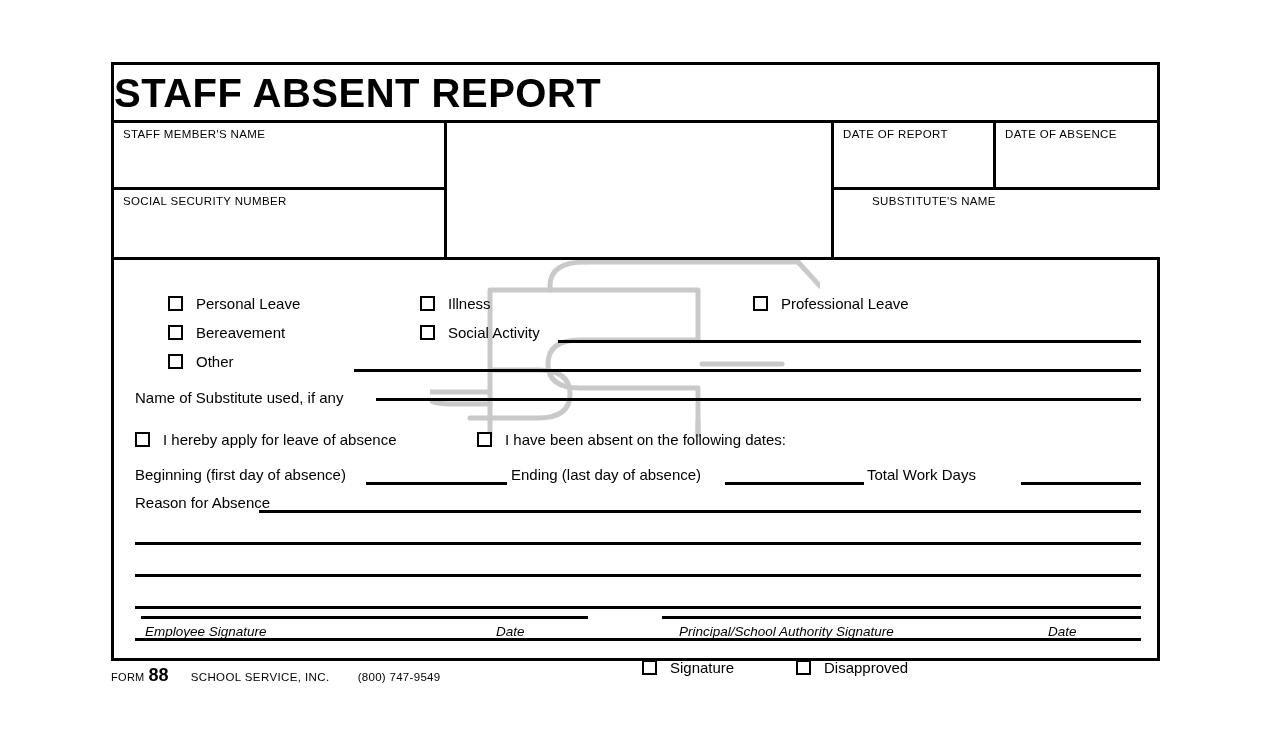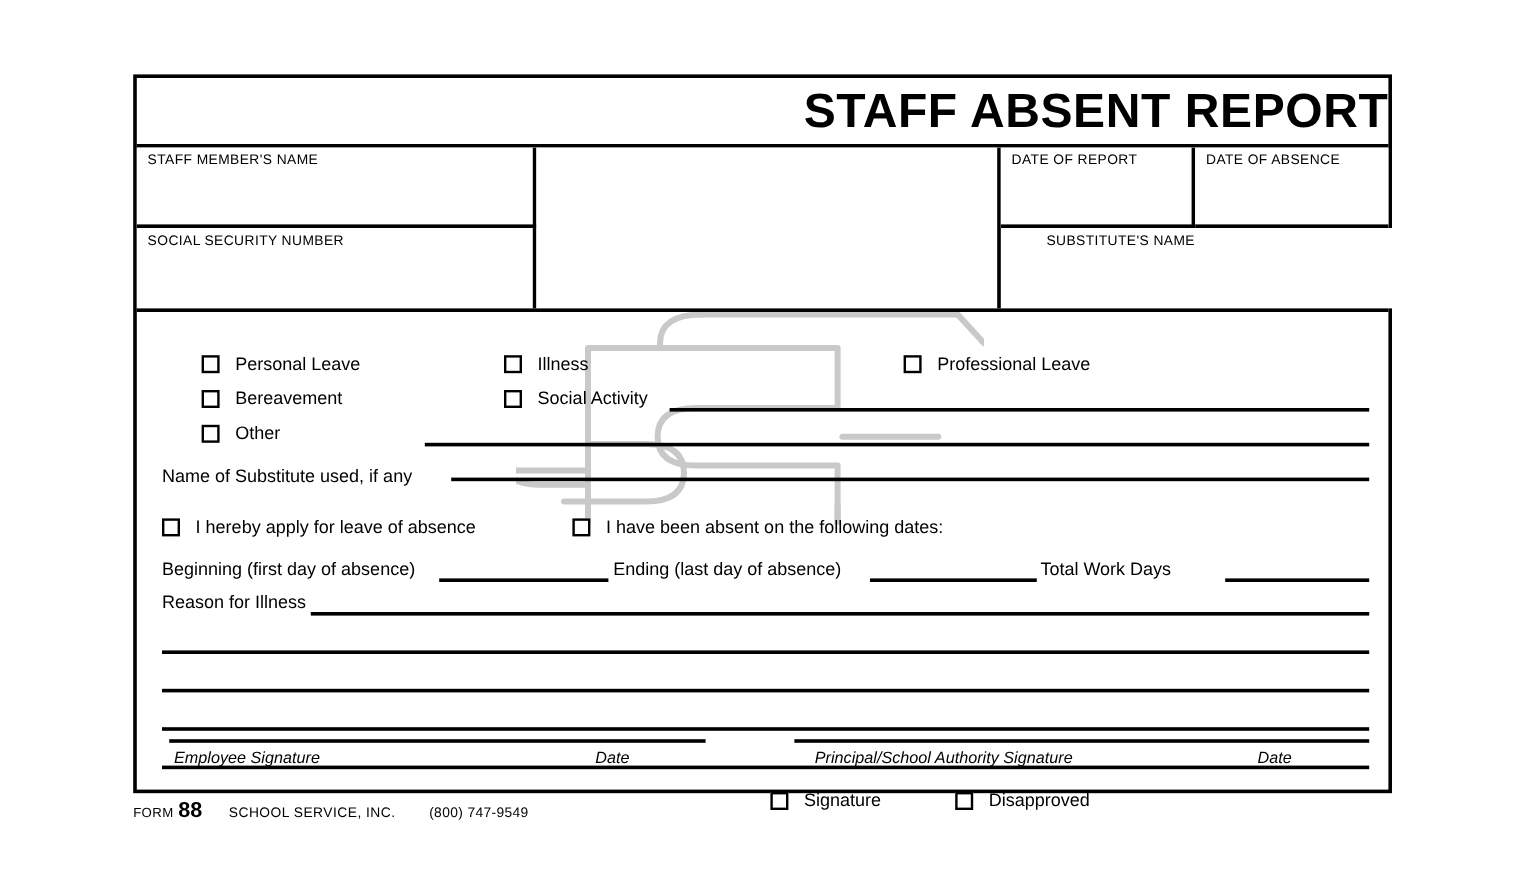--- a/index.html
+++ b/index.html
@@ -53,23 +53,22 @@
   
   .title-band {
     position: absolute;
     left: 0; top: 0;
     width: 100%;
     height: 58px;
     border-bottom: 3px solid #000;
     box-sizing: border-box;
     display: flex;
     align-items: center;
-    justify-content: flex-end;
+    justify-content: flex-start;
     z-index: 3;
-    padding-left: 35px;
   }
   .title-text {
     font-size: 40px;
     font-weight: bold;
     letter-spacing: 0.5px;
     line-height: 1;
     white-space: nowrap;
   }
 
   
@@ -349,21 +348,21 @@
 
       <div class="line-text t-begin">Beginning (first day of absence)</div>
       <div class="rule r-begin"></div>
 
       <div class="line-text t-end">Ending (last day of absence)</div>
       <div class="rule r-end"></div>
 
       <div class="line-text t-total">Total Work Days</div>
       <div class="rule r-total"></div>
 
-      <div class="line-text t-reason">Reason for Illness</div>
+      <div class="line-text t-reason">Reason for Absence</div>
       <div class="rule r-reason1"></div>
       <div class="rule r-reason2"></div>
       <div class="rule r-reason3"></div>
       <div class="rule r-reason4"></div>
       <div class="rule r-reason5"></div>
 
       <div class="opt o-approved">
         <span class="cbox"></span>
         <span class="opt-label">Signature</span>
       </div>

